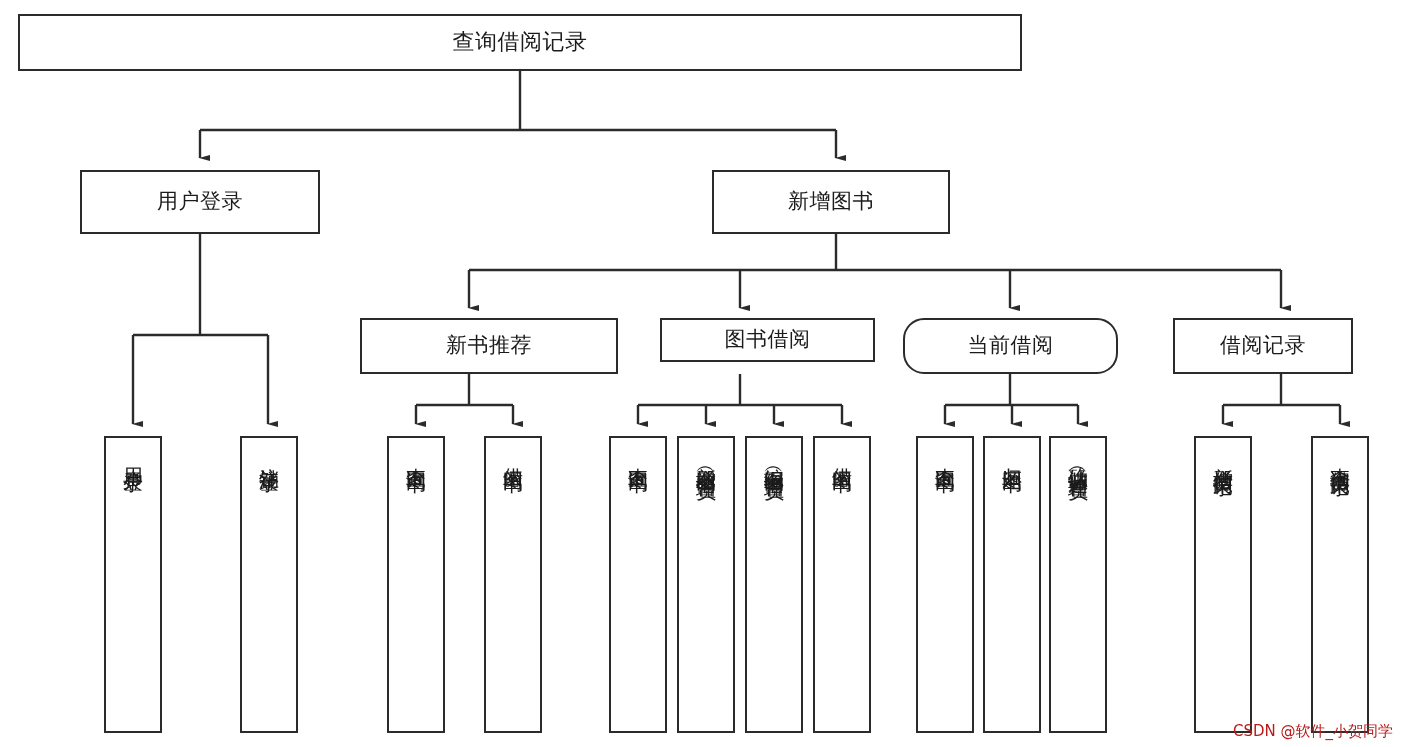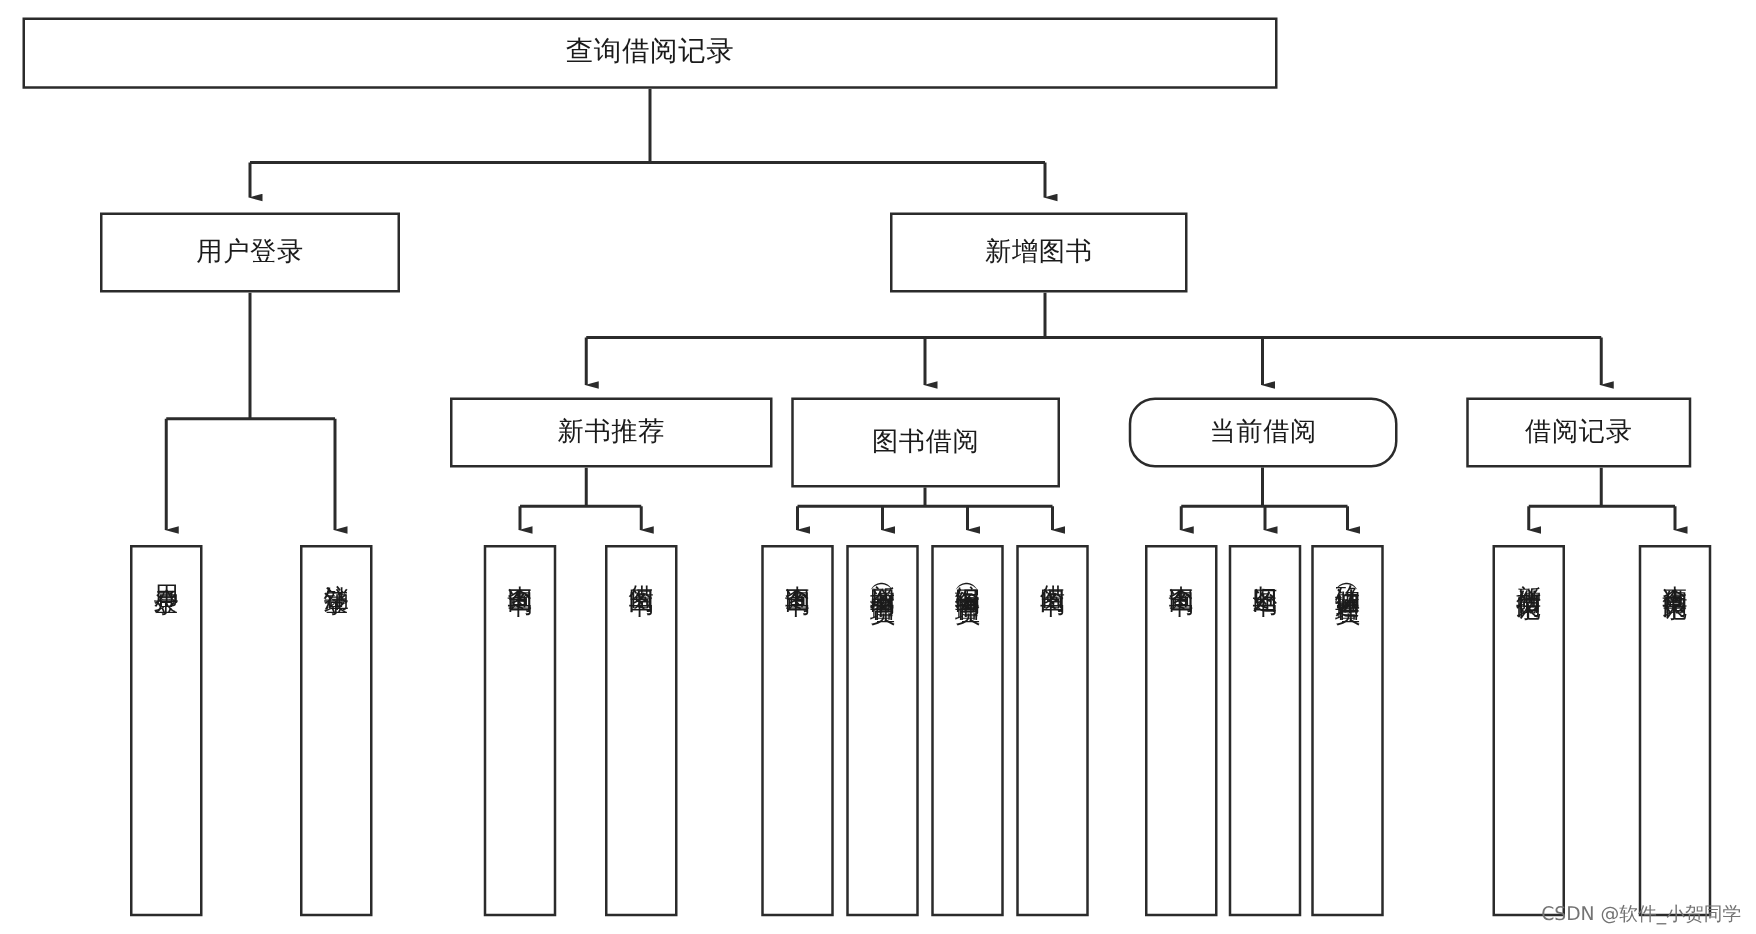--- a/index.html
+++ b/index.html
@@ -65,21 +65,21 @@
     max-height: 268px;
   }
   .node.vert.tall .label {
     max-height: 282px;
   }
   #watermark {
     position: absolute;
     right: 12px;
     bottom: 6px;
     font-size: 15px;
-    color: #737373;
+    color: #b91c1c;
     z-index: 5;
     white-space: nowrap;
     font-family: "DejaVu Sans", "Liberation Sans", sans-serif;
   }
 </style>
 </head>
 <body>
 
 <div id="canvas">
 
@@ -141,21 +141,21 @@
   <div class="node horiz" style="left:80px; top:170px; width:240px; height:64px;">
     <span class="label">用户登录</span>
   </div>
   <div class="node horiz" style="left:712px; top:170px; width:238px; height:64px;">
     <span class="label">新增图书</span>
   </div>
 
   <div class="node horiz" style="left:360px; top:318px; width:258px; height:56px;">
     <span class="label">新书推荐</span>
   </div>
-  <div class="node horiz" style="left:633px; top:318px; width:215px; height:72px;">
+  <div class="node horiz" style="left:660px; top:318px; width:215px; height:44px;">
     <span class="label">图书借阅</span>
   </div>
   <div class="node horiz" style="left:903px; top:318px; width:215px; height:56px;border-radius:21px;">
     <span class="label">当前借阅</span>
   </div>
   <div class="node horiz" style="left:1173px; top:318px; width:180px; height:56px;">
     <span class="label">借阅记录</span>
   </div>
 
   <div class="node vert" style="left:104px; top:436px; width:58px; height:297px;">

